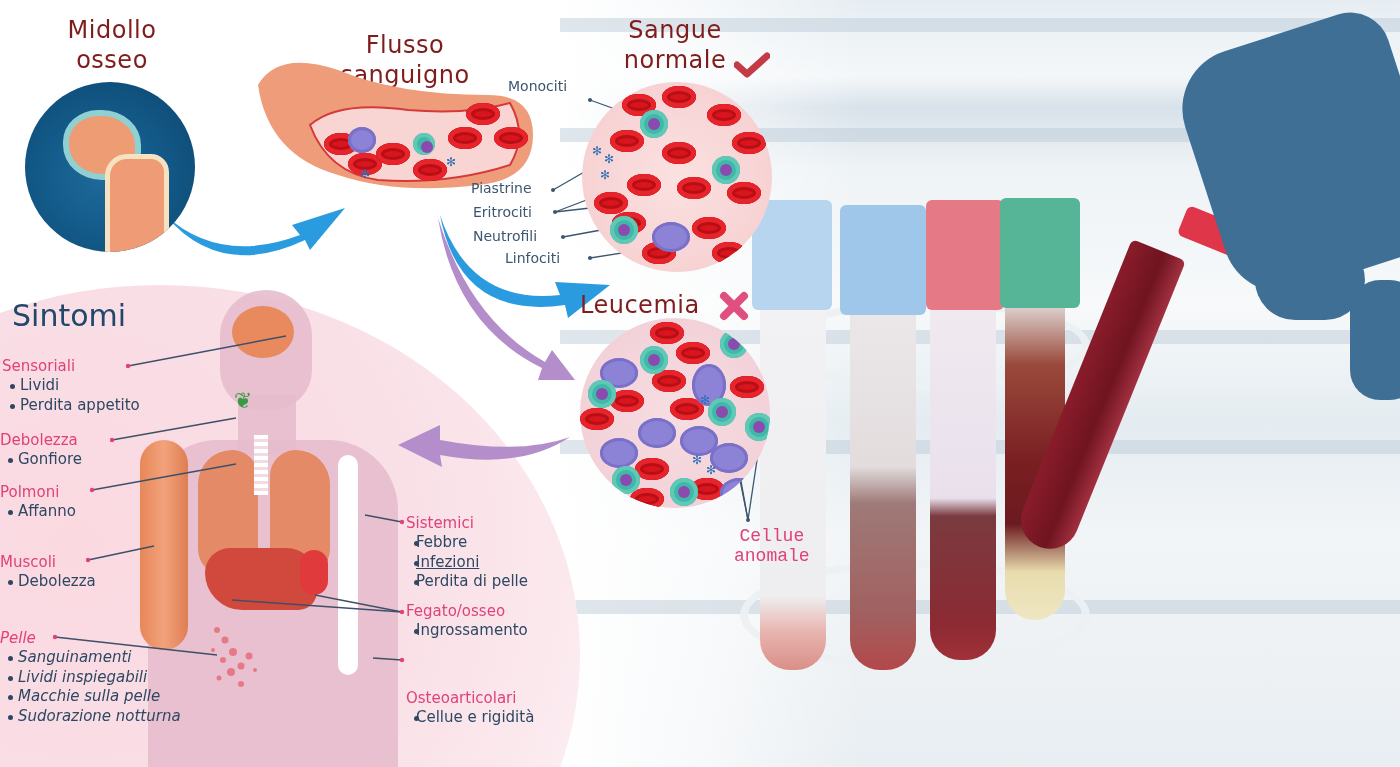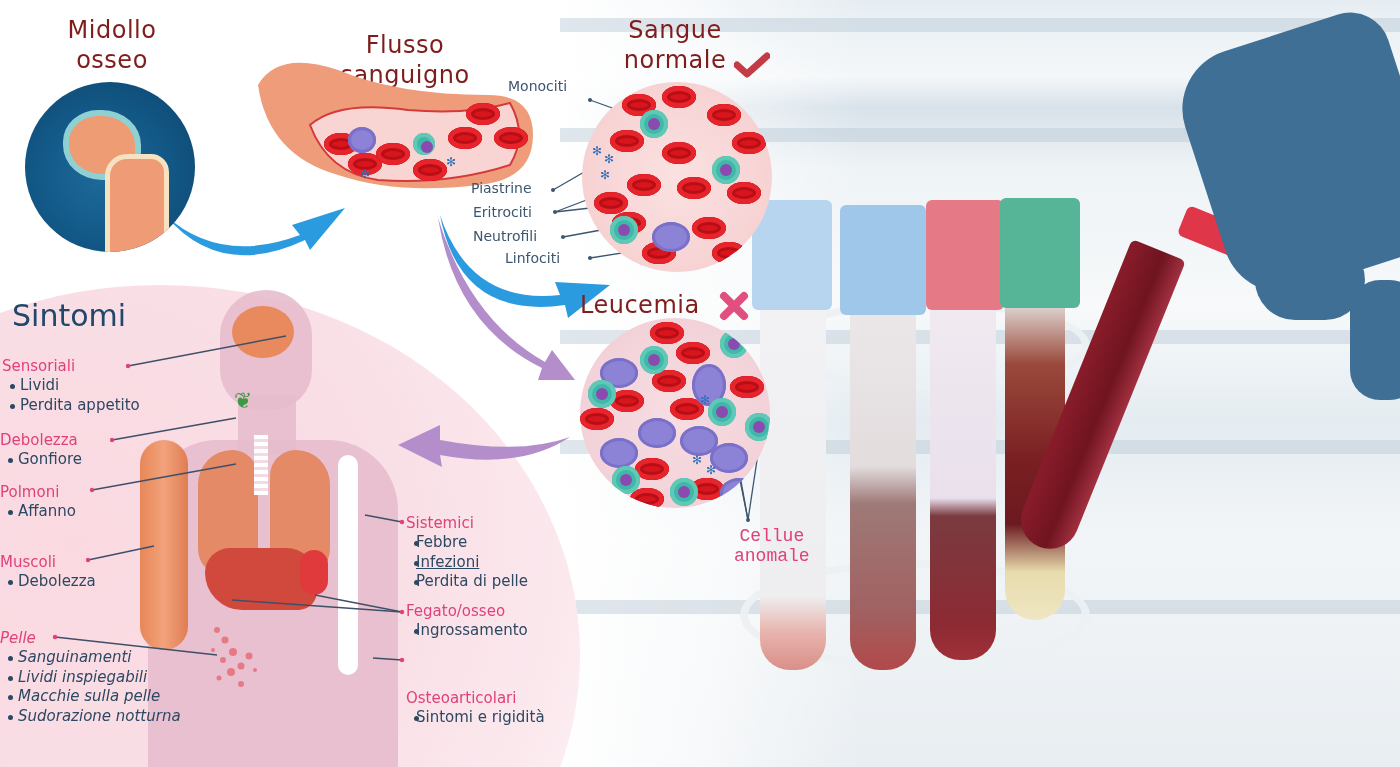--- a/index.html
+++ b/index.html
@@ -339,14 +339,14 @@
   <div class="sym-item" style="padding-left:10px;">Perdita di pelle</div>
 </div>
 
 <div class="sym-group" style="left:406px; top:601px;">
   <div class="sym-head">Fegato/osseo</div>
   <div class="sym-item" style="padding-left:10px;">Ingrossamento</div>
 </div>
 
 <div class="sym-group" style="left:406px; top:688px;">
   <div class="sym-head">Osteoarticolari</div>
-  <div class="sym-item" style="padding-left:10px;">Sintomi e rigidità</div>
+  <div class="sym-item" style="padding-left:10px;">Cellue e rigidità</div>
 </div>
 
 </body></html>

